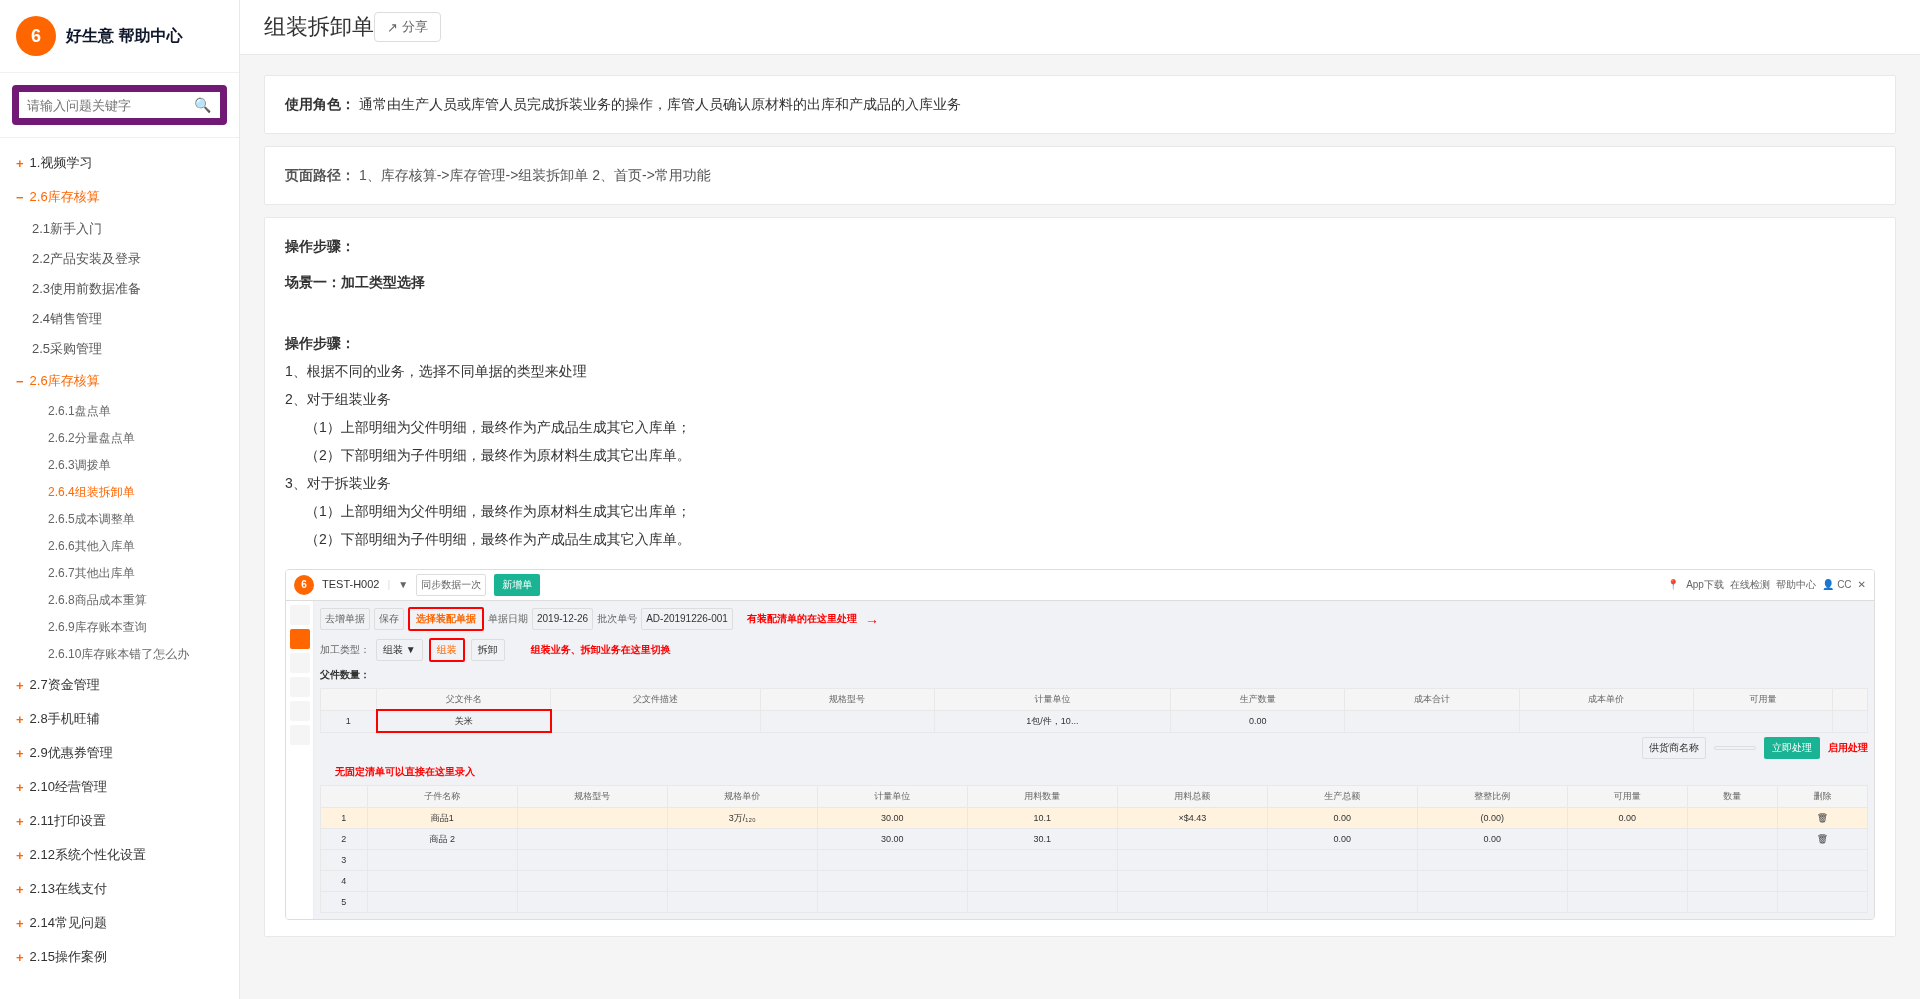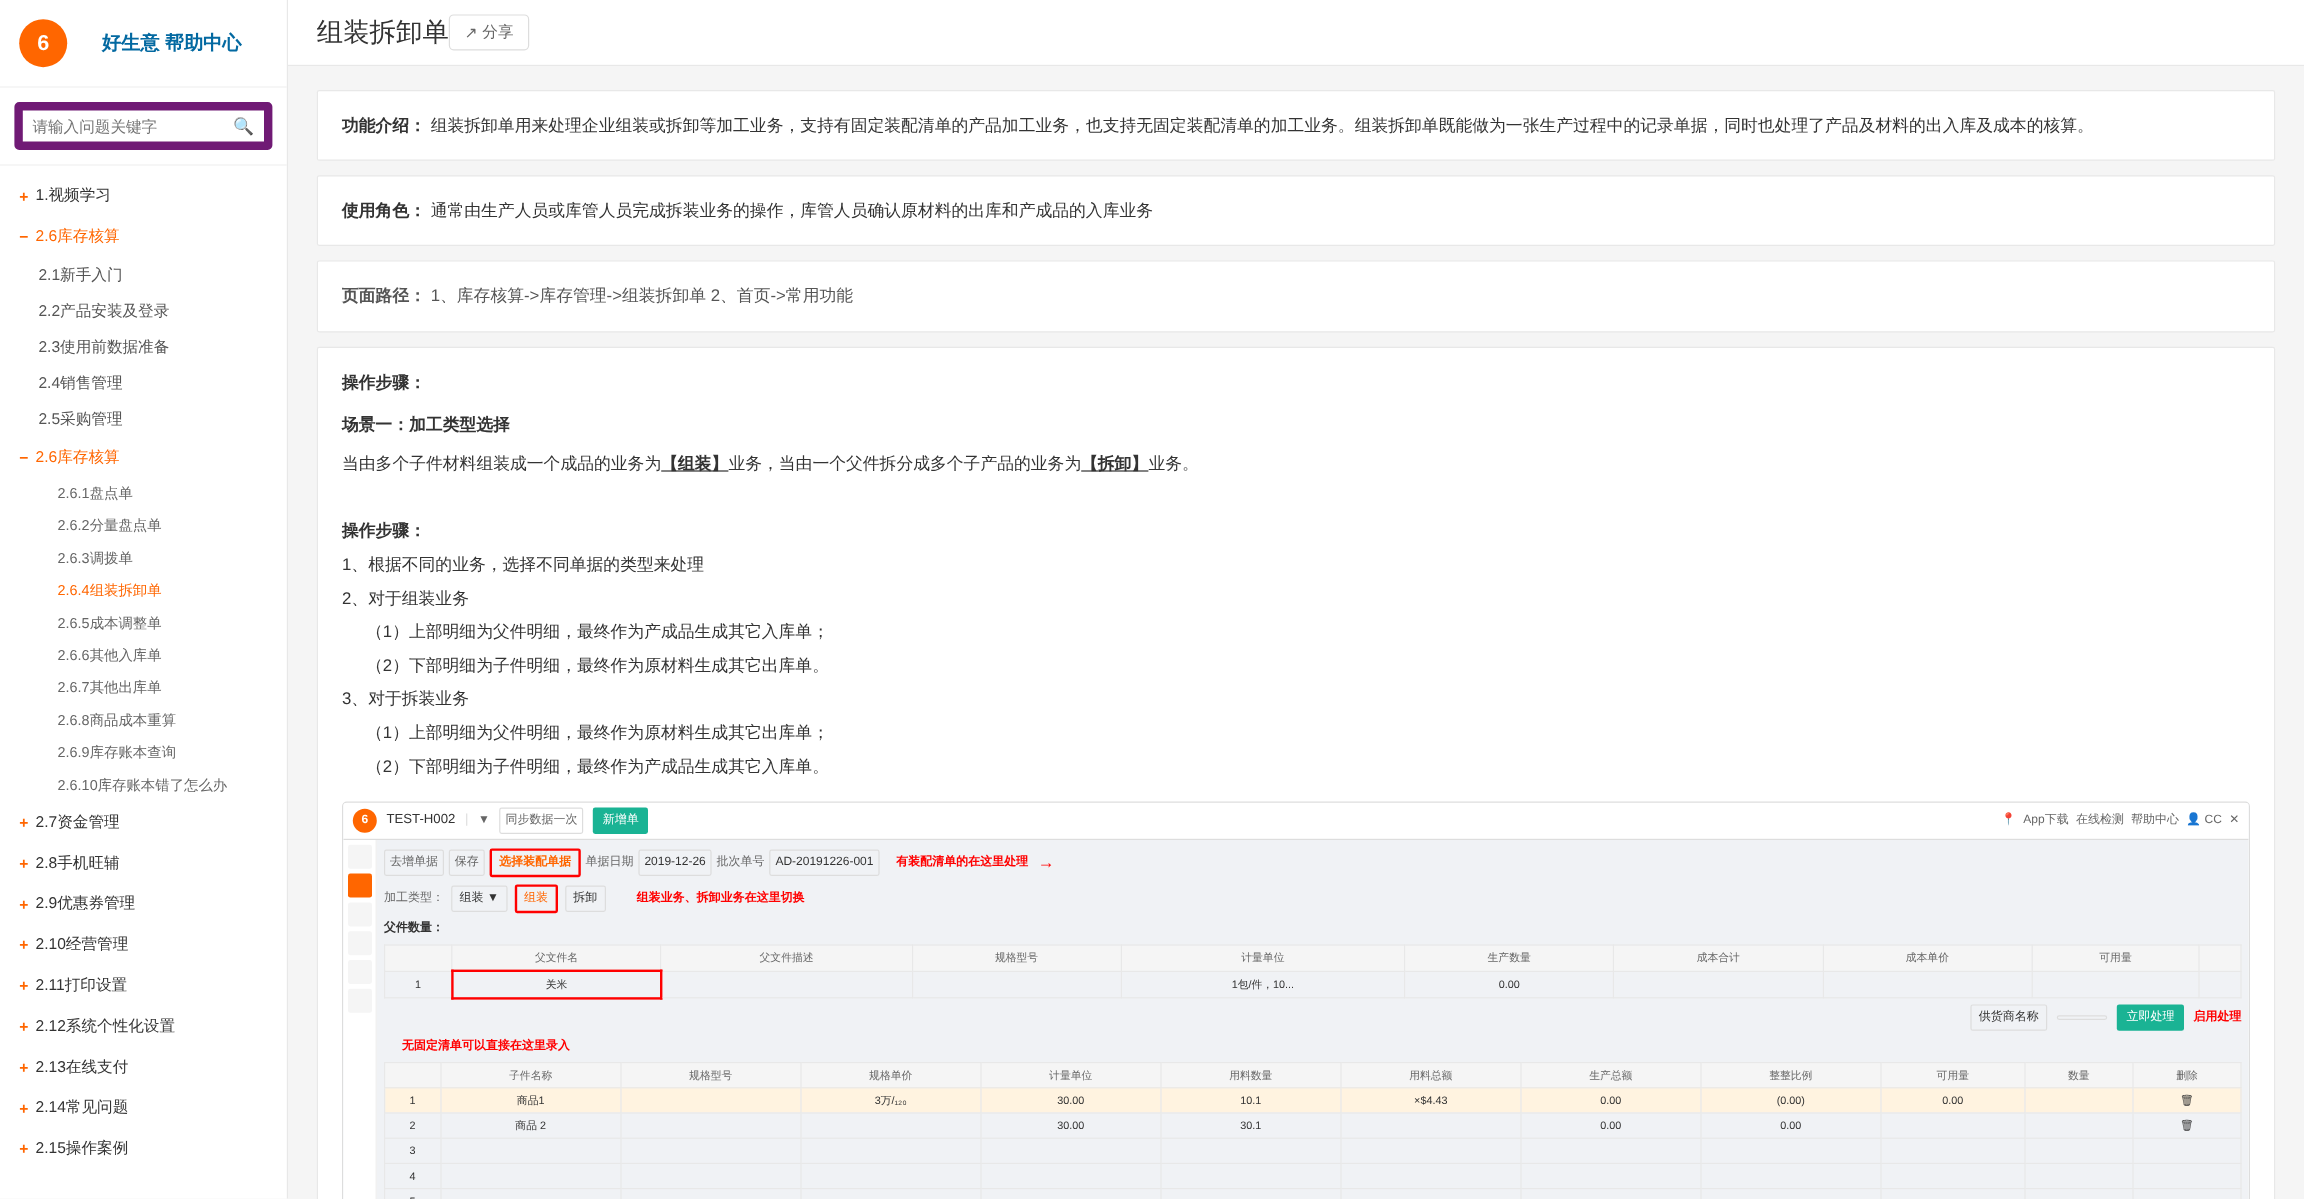--- a/index.html
+++ b/index.html
@@ -28,21 +28,21 @@
       width: 40px; height: 40px;
       background: #f60;
       border-radius: 50%;
       display: flex; align-items: center; justify-content: center;
       color: #fff; font-size: 18px; font-weight: bold;
       margin-right: 10px;
       flex-shrink: 0;
     }
 
     .logo-text {
-      font-size: 16px; font-weight: bold; color: #0369a1; margin-left: 19px;
+      font-size: 16px; font-weight: bold; color: #0f172a;
     }
 
     .search-area {
       padding: 12px 12px;
       border-bottom: 1px solid #f0f0f0;
     }
 
     .search-box {
       display: flex; align-items: center;
       border: 7px solid #701a75; border-radius: 4px;
@@ -353,44 +353,37 @@
   <div id="top-bar">
     <h1 class="page-title">组装拆卸单</h1>
     <button class="share-btn">
       <span>↗</span>
       <span>分享</span>
     </button>
   </div>
 
   <div id="content">
 
-    <div class="content-card">
-      <span class="bold-text">功能介绍：</span>
-      <span>组装拆卸单用来处理企业组装或拆卸等加工业务，支持有固定装配清单的产品加工业务，也支持无固定装配清单的加工业务。组装拆卸单既能做为一张生产过程中的记录单据，同时也处理了产品及材料的出入库及成本的核算。</span>
-    </div>
 
     <div class="content-card">
       <span class="bold-text">使用角色：</span>
       <span>通常由生产人员或库管人员完成拆装业务的操作，库管人员确认原材料的出库和产成品的入库业务</span>
     </div>
 
     <div class="content-card path-card">
       <span class="bold-text">页面路径：</span>
       <span>1、库存核算-&gt;库存管理-&gt;组装拆卸单  2、首页-&gt;常用功能</span>
     </div>
 
     <div class="content-card">
       <div class="section-title">操作步骤：</div>
 
       <div class="scenario-title">场景一：加工类型选择</div>
       <div class="steps-content">
         
-        <p>
-          当由多个子件材料组装成一个成品的业务为<span class="bold-text underline-link">【组装】</span>业务，当由一个父件拆分成多个子产品的业务为<span class="bold-text underline-link">【拆卸】</span>业务。
-        </p>
         <br>
         <div class="bold-text">操作步骤：</div>
         <p>1、根据不同的业务，选择不同单据的类型来处理</p>
         <p>2、对于组装业务</p>
         <p style="padding-left:20px;">（1）上部明细为父件明细，最终作为产成品生成其它入库单；</p>
         <p style="padding-left:20px;">（2）下部明细为子件明细，最终作为原材料生成其它出库单。</p>
         <p>3、对于拆装业务</p>
         <p style="padding-left:20px;">（1）上部明细为父件明细，最终作为原材料生成其它出库单；</p>
         <p style="padding-left:20px;">（2）下部明细为子件明细，最终作为产成品生成其它入库单。</p>
       </div>

